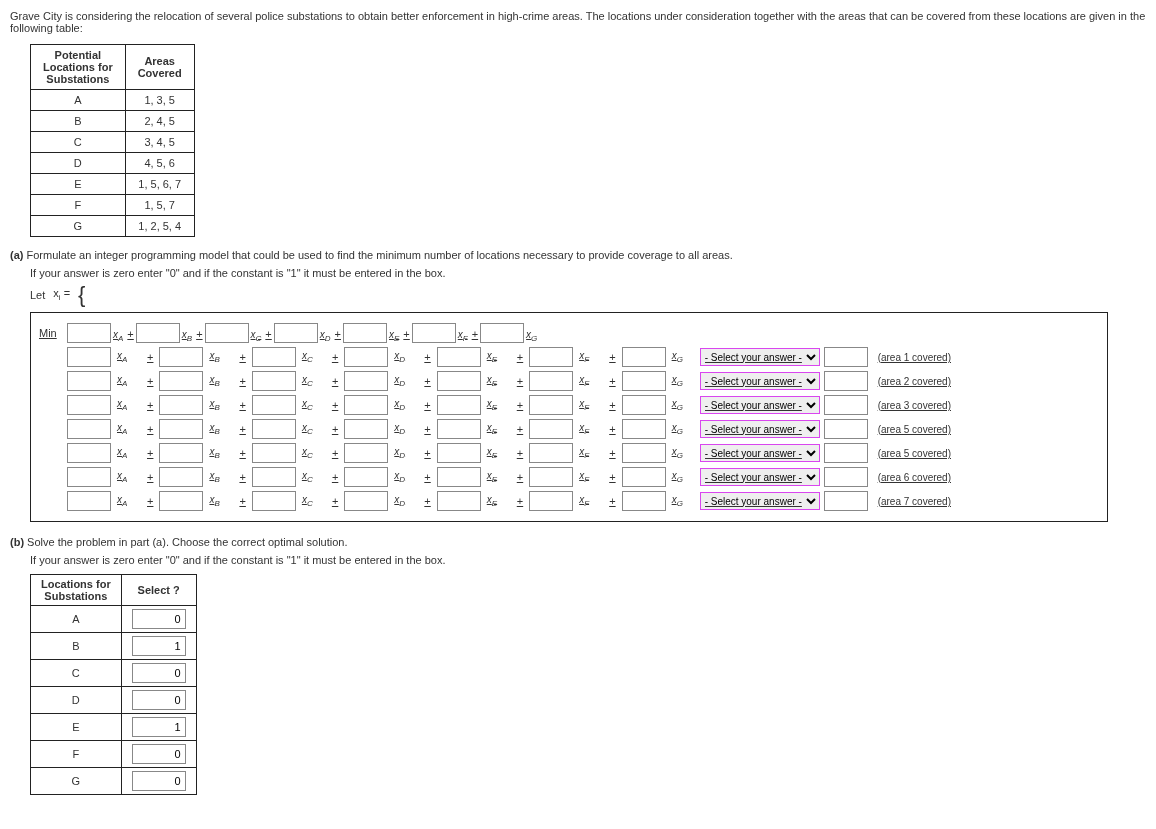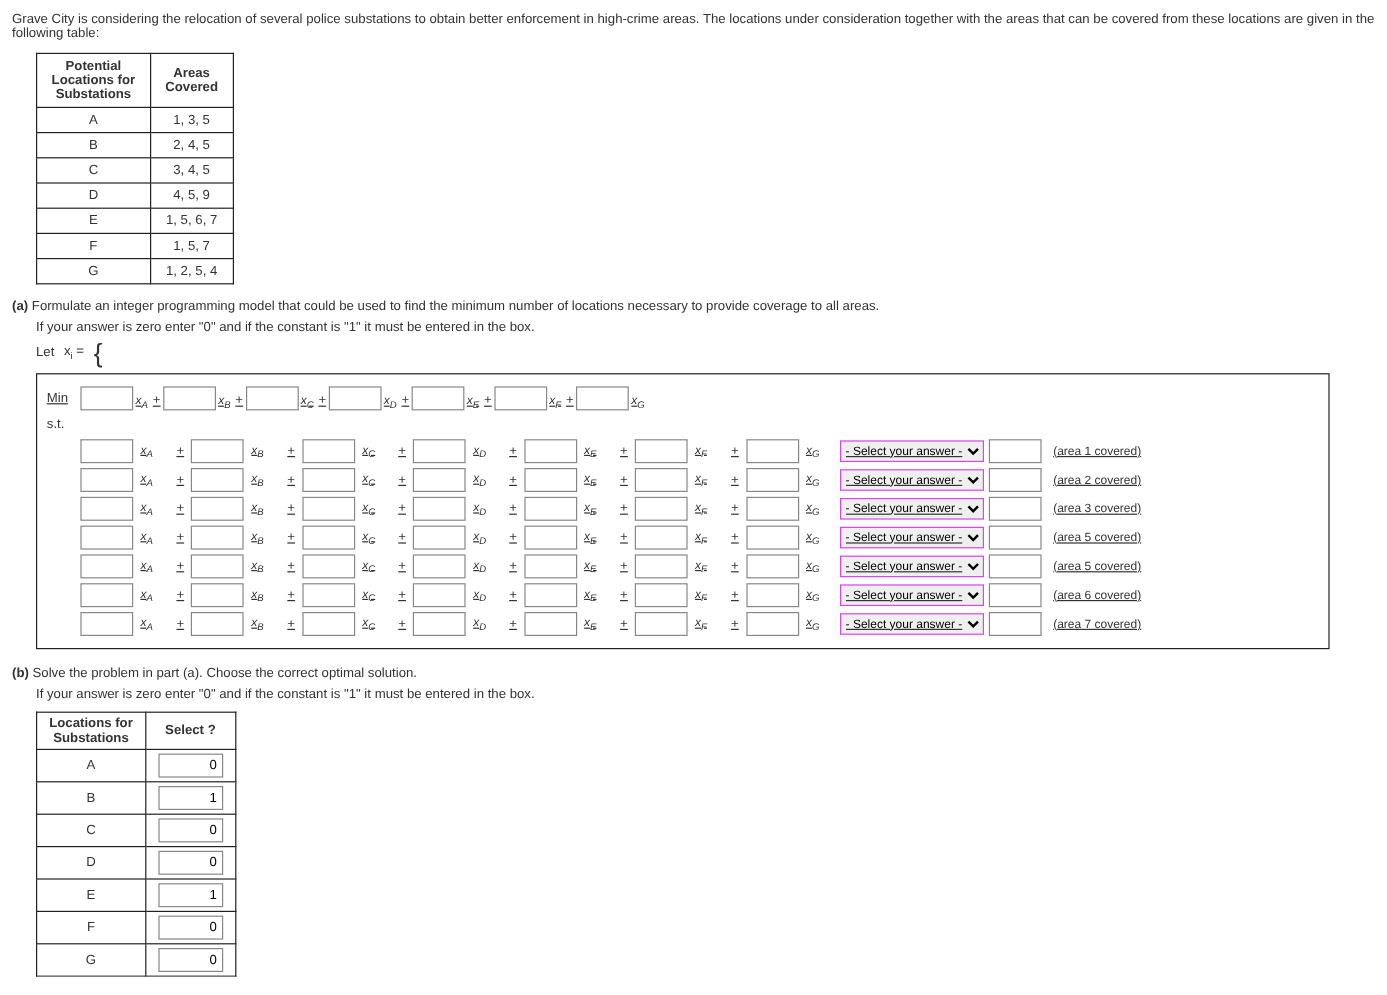--- a/index.html
+++ b/index.html
@@ -125,21 +125,21 @@
       <tr>
         <td>B</td>
         <td>2, 4, 5</td>
       </tr>
       <tr>
         <td>C</td>
         <td>3, 4, 5</td>
       </tr>
       <tr>
         <td>D</td>
-        <td>4, 5, 9</td>
+        <td>4, 5, 6</td>
       </tr>
       <tr>
         <td>E</td>
         <td>1, 5, 6, 7</td>
       </tr>
       <tr>
         <td>F</td>
         <td>1, 5, 7</td>
       </tr>
       <tr>
@@ -158,21 +158,20 @@
   <span>Let</span>
   <span style="">x<span class="sub">i</span> =</span>
   <span class="brace">{</span>
 </div>
 
 <div class="formbox">
   <div class="row">
     <span class="lbl">Min</span>
     <span id="objrow"><input class="coef" style=""><span class="var"><i>x</i><span class="sub">A</span></span><span class="plus">+</span><input class="coef" style=""><span class="var"><i>x</i><span class="sub">B</span></span><span class="plus">+</span><input class="coef" style=""><span class="var"><i>x</i><span class="sub">C</span></span><span class="plus">+</span><input class="coef" style=""><span class="var"><i>x</i><span class="sub">D</span></span><span class="plus">+</span><input class="coef" style=""><span class="var"><i>x</i><span class="sub">E</span></span><span class="plus">+</span><input class="coef" style=""><span class="var"><i>x</i><span class="sub">F</span></span><span class="plus">+</span><input class="coef" style=""><span class="var"><i>x</i><span class="sub">G</span></span></span>
   </div>
-  <div class="st">s.t.</div>
   <div id="constraints">
       <div class="row">
         <span class="lbl"></span>
         <input class="coef" style="">
         <span class="var"><i>x</i><span class="sub">A</span></span>
         <span class="plus">+</span>
         <input class="coef" style="">
         <span class="var"><i>x</i><span class="sub">B</span></span>
         <span class="plus">+</span>
         <input class="coef" style="">

